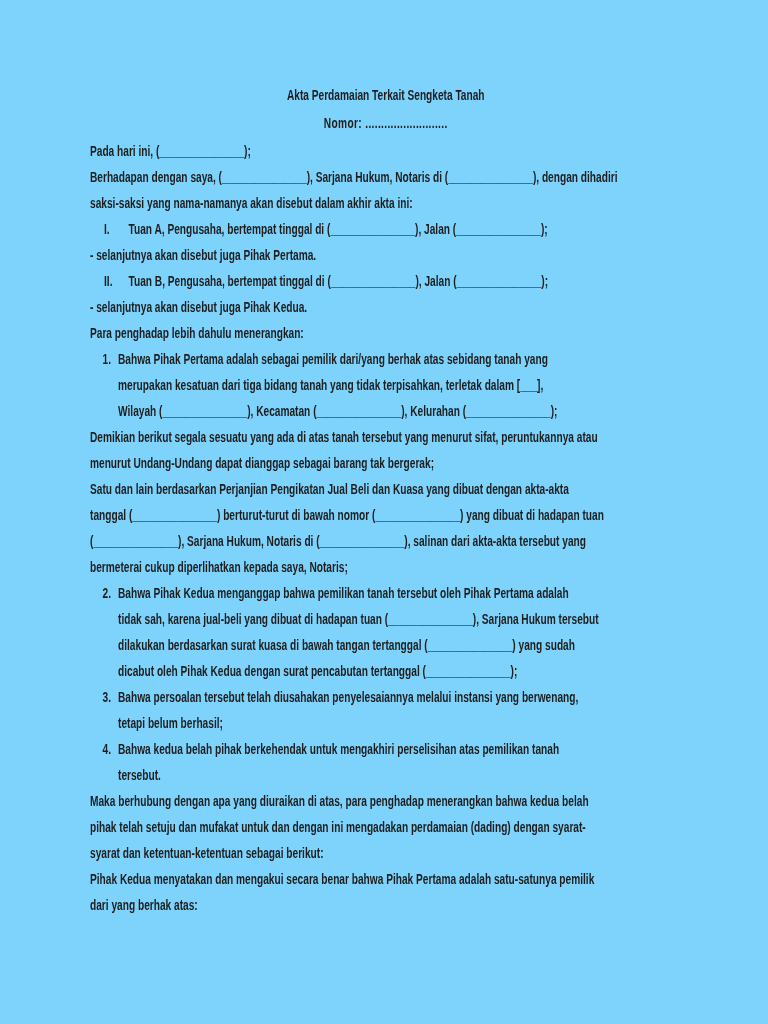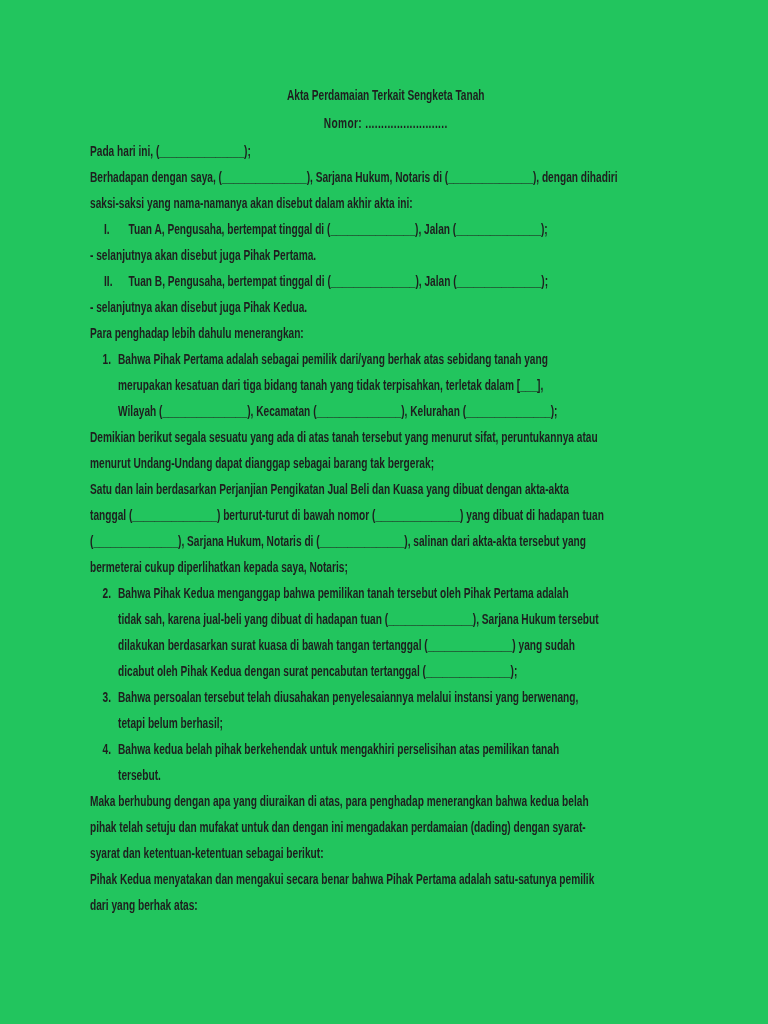--- a/index.html
+++ b/index.html
@@ -4,21 +4,21 @@
 <style>
   html, body {
     margin: 0;
     padding: 0;
     background: #ffffff;
   }
   .page {
     position: relative;
     width: 768px;
     height: 1024px;
-    background: #22c55e;
+    background: #7dd3fc;
     overflow: hidden;
     font-family: "Liberation Sans", sans-serif;
   }
   
   .doc {
     position: absolute;
     left: 90px;
     top: 82px;
     width: 845px;
     transform: scaleX(0.7);

